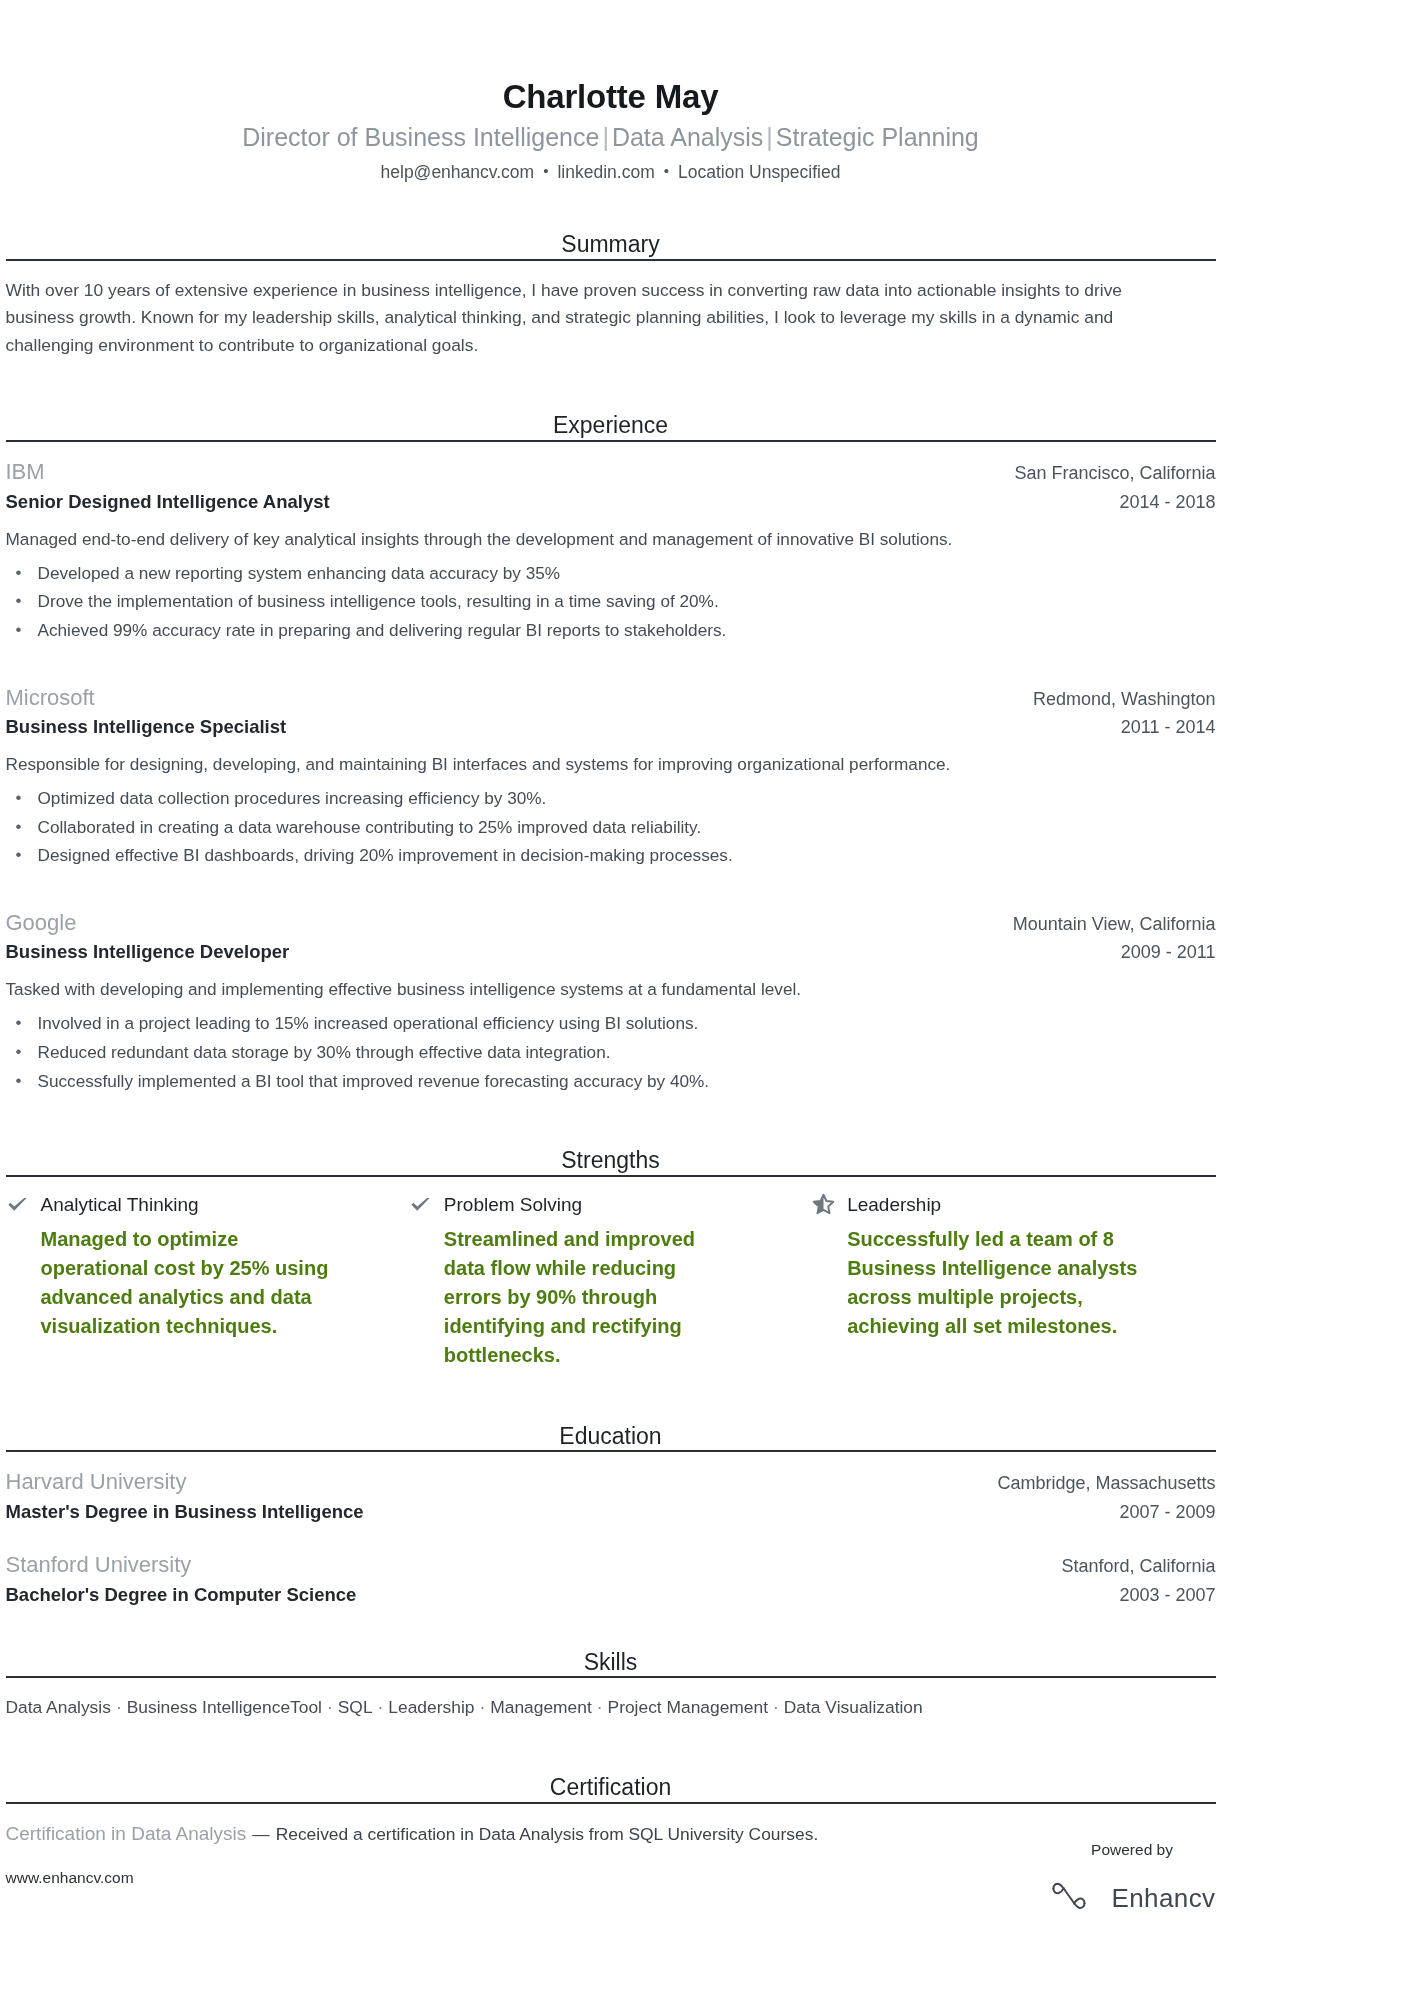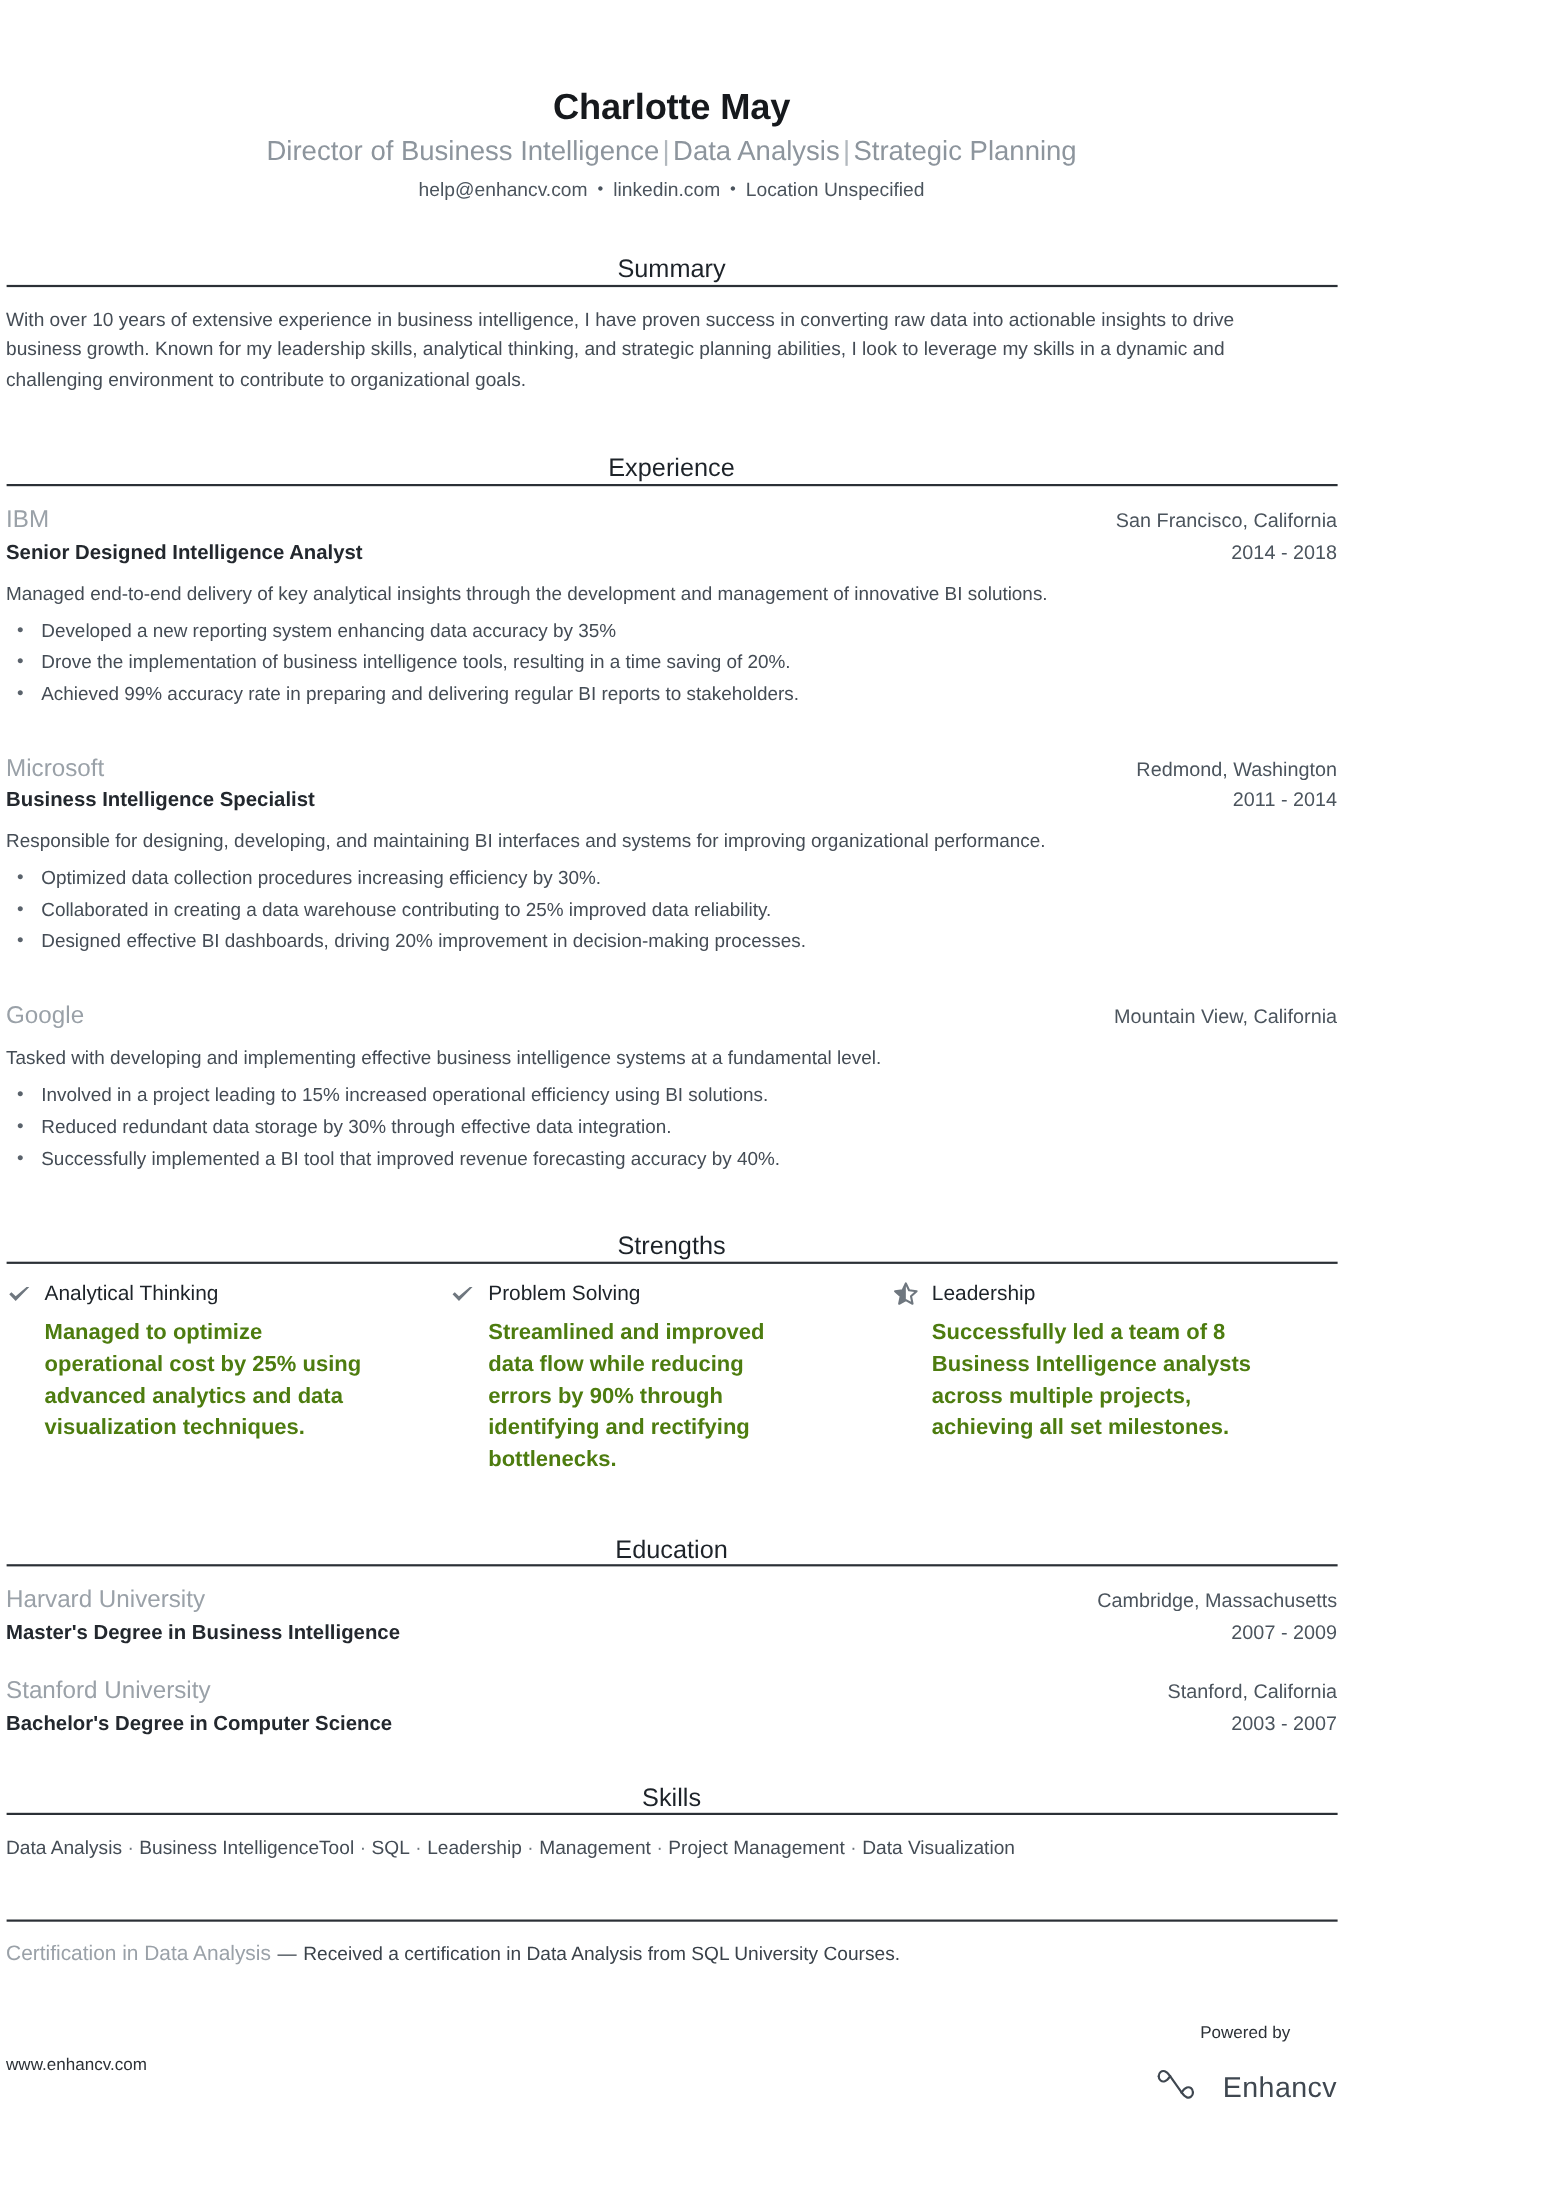--- a/index.html
+++ b/index.html
@@ -335,20 +335,24 @@
           <li><span class="bullet-dot">•</span><span>Designed effective BI dashboards, driving 20% improvement in decision-making processes.</span></li>
         </ul>
       </div>
 
       <div class="exp-spacer"></div>
 
       <div class="entry">
         <div class="entry-row">
           <div class="entry-org">Google</div>
           <div class="entry-location">Mountain View, California</div>
+        </div>
+        <div class="entry-row">
+          <div class="entry-role">Business Intelligence Developer</div>
+          <div class="entry-dates">2009 - 2011</div>
         </div>
         <div class="entry-desc">Tasked with developing and implementing effective business intelligence systems at a fundamental level.</div>
         <ul class="entry-bullets">
           <li><span class="bullet-dot">•</span><span>Involved in a project leading to 15% increased operational efficiency using BI solutions.</span></li>
           <li><span class="bullet-dot">•</span><span>Reduced redundant data storage by 30% through effective data integration.</span></li>
           <li><span class="bullet-dot">•</span><span>Successfully implemented a BI tool that improved revenue forecasting accuracy by 40%.</span></li>
         </ul>
       </div>
     </div>
 
@@ -440,20 +444,21 @@
       <div class="section-title">Skills</div>
       <div class="section-rule"></div>
       <div class="skills-line">
         <span>Data Analysis</span><span class="skill-sep">·</span><span>Business IntelligenceTool</span><span class="skill-sep">·</span><span>SQL</span><span class="skill-sep">·</span><span>Leadership</span><span class="skill-sep">·</span><span>Management</span><span class="skill-sep">·</span><span>Project Management</span><span class="skill-sep">·</span><span>Data Visualization</span>
       </div>
     </div>
 
     <div class="gap-lg"></div>
 
     <div class="section">
+      <div class="section-title">Certification</div>
       <div class="section-rule"></div>
       <div class="cert-line">
         <span class="cert-title">Certification in Data Analysis</span><span class="cert-dash">—</span><span class="cert-desc">Received a certification in Data Analysis from SQL University Courses.</span>
       </div>
     </div>
 
   </div>
 
   <div class="footer">
     <div class="footer-url">www.enhancv.com</div>

